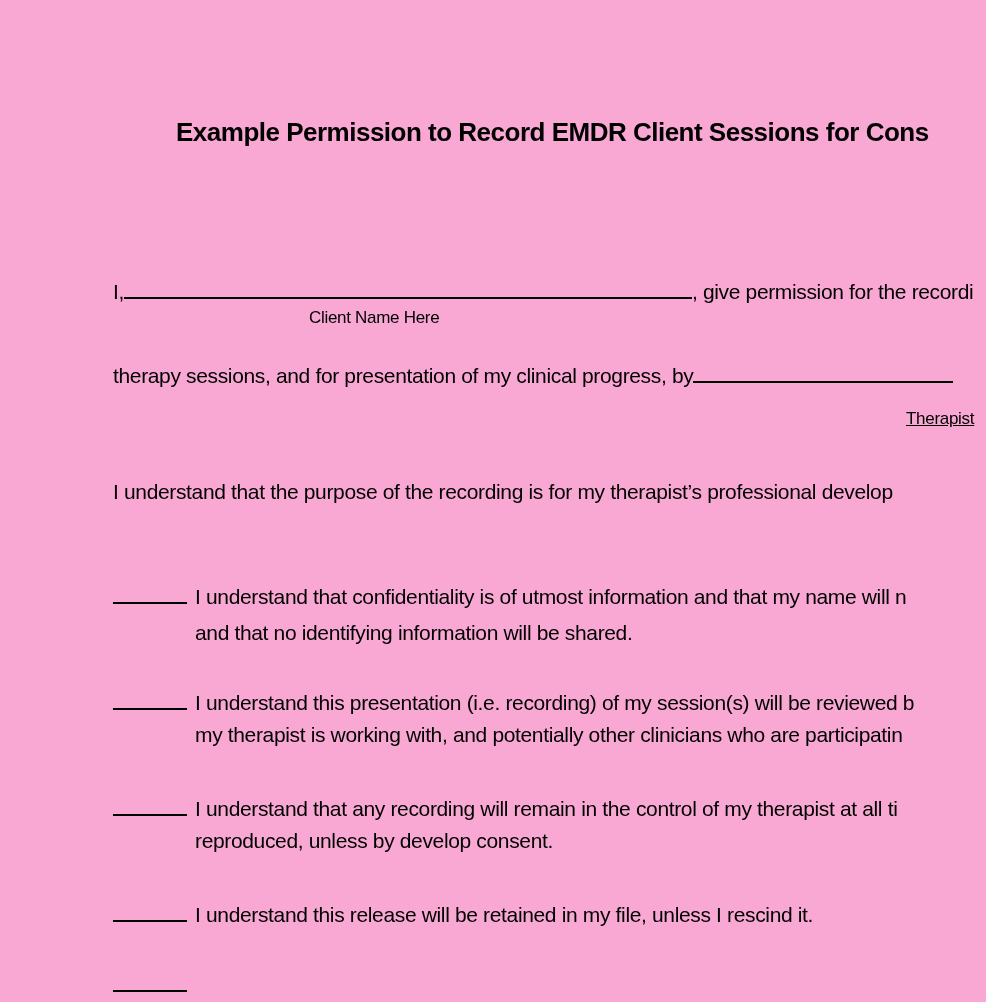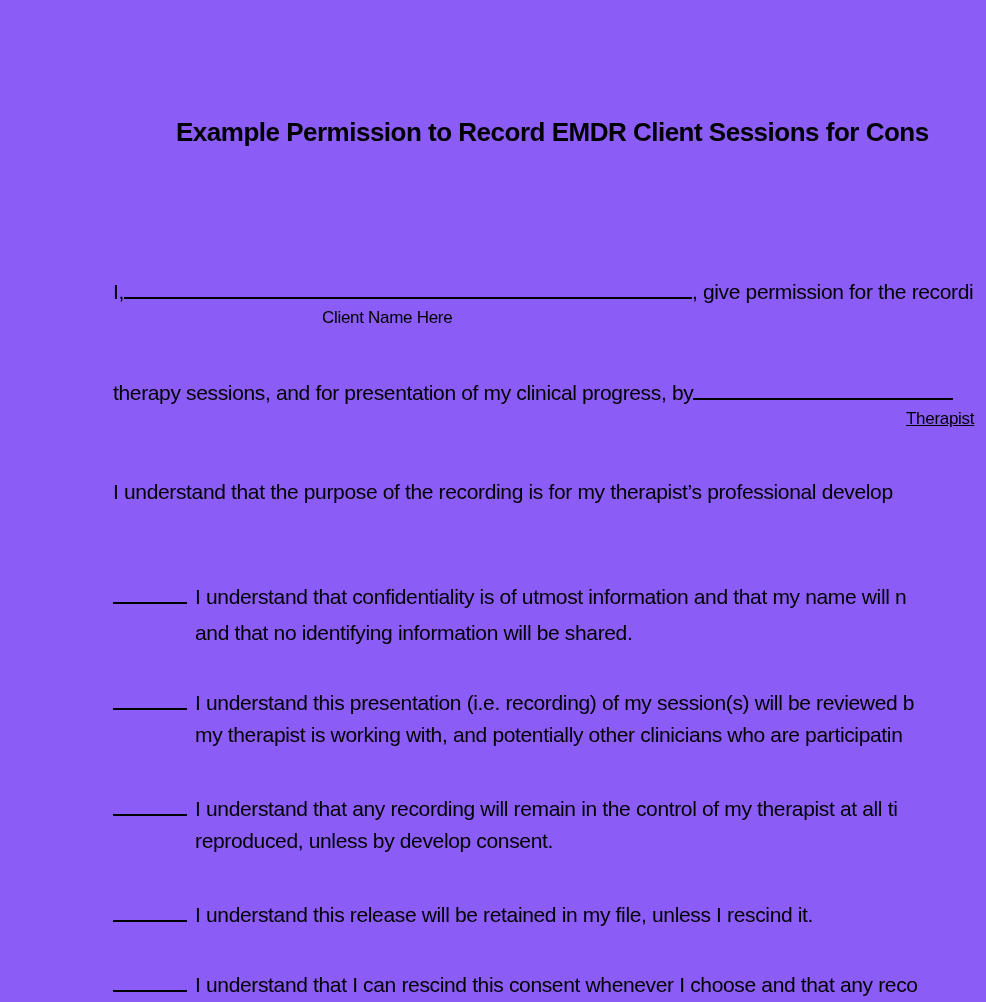--- a/index.html
+++ b/index.html
@@ -15,21 +15,21 @@
       font-family: "Liberation Sans", "DejaVu Sans", sans-serif;
       color: #000000;
     }
     .page {
       position: absolute;
       left: 0;
       top: 0;
       width: 986px;
       height: 1002px;
       overflow: hidden;
-      background: #8b5cf6;
+      background: #f9a8d4;
     }
     .line {
       position: absolute;
       white-space: nowrap;
       font-size: 21px;
       line-height: 24px;
       letter-spacing: -0.35px;
       margin-left: 32px;
     }
     .title {
@@ -67,23 +67,23 @@
 </head>
 <body>
 
 <div class="page">
 
   <div class="title">Example Permission to Record EMDR Client Sessions for Cons</div>
 
   <div class="line" style="left:81px; top:279px;">
     <span>I,</span><span class="blank" style="width:568px;"></span><span>, give permission for the recordi</span>
   </div>
-  <div class="caption" style="left:322px; top:308px;">Client Name Here</div>
+  <div class="caption" style="left:309px; top:308px;">Client Name Here</div>
 
-  <div class="line" style="left:81px; top:380px;text-align:center;">
+  <div class="line" style="left:81px; top:363px;text-align:center;">
     <span>therapy sessions, and for presentation of my clinical progress, by</span><span class="blank" style="width:260px;"></span>
   </div>
   <div class="caption" style="left:906px; top:409px;text-decoration:underline;">Therapist</div>
 
   <div class="line" style="left:81px; top:480px;">I understand that the purpose of the recording is for my therapist’s professional develop</div>
 
   <div class="line" style="left:81px; top:582px;">
     <span class="check"></span><span>I understand that confidentiality is of utmost information and that my name will n</span>
   </div>
   <div class="line" style="left:163px; top:621px;">and that no identifying information will be shared.</div>
@@ -96,16 +96,16 @@
   <div class="line" style="left:81px; top:794px;">
     <span class="check"></span><span>I understand that any recording will remain in the control of my therapist at all ti</span>
   </div>
   <div class="line" style="left:163px; top:829px;">reproduced, unless by develop consent.</div>
 
   <div class="line" style="left:81px; top:900px;">
     <span class="check"></span><span>I understand this release will be retained in my file, unless I rescind it.</span>
   </div>
 
   <div class="line" style="left:81px; top:970px;">
-    <span class="check"></span><span>I understand that I can rescind this consent whenever I choose and that any reco</span>
+    <span class="check"></span>
   </div>
 
 </div>
 
 </body></html>

